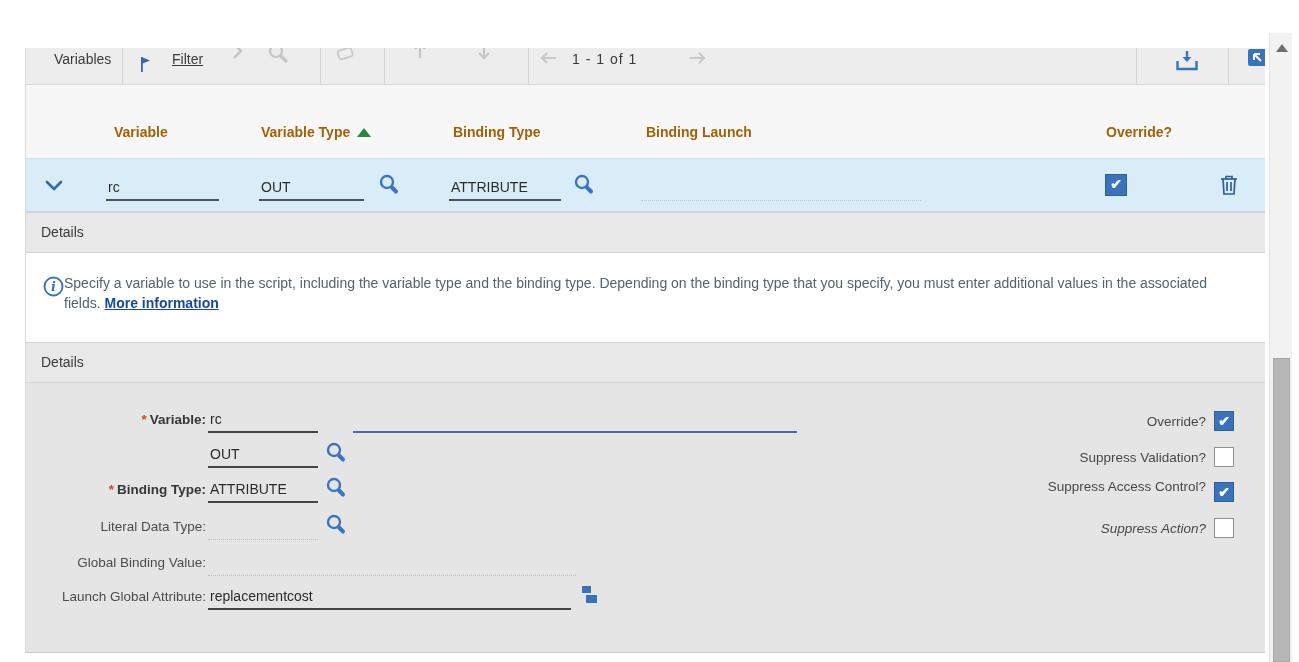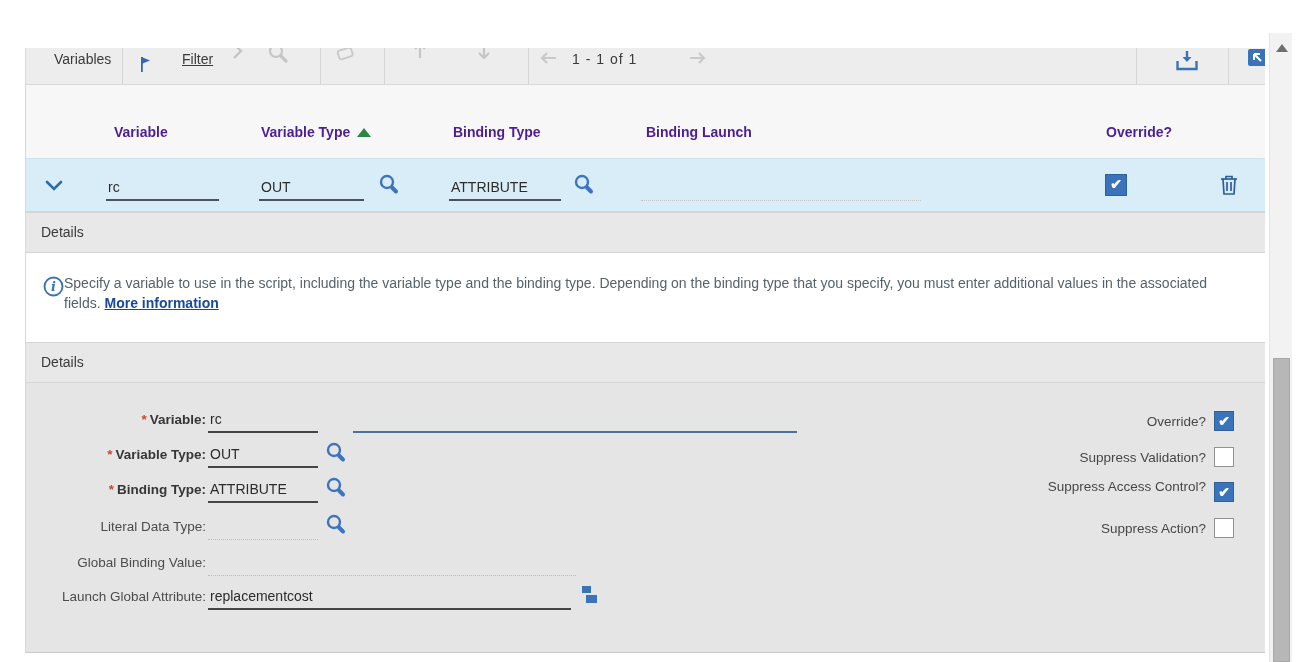--- a/index.html
+++ b/index.html
@@ -18,21 +18,21 @@
     position:relative; height:37px; background:#ededed;
     border-bottom:1px solid #d8d8d8; overflow:hidden;
   }
   .tb-sep { position:absolute; top:0; bottom:0; width:1px; background:#d5d5d5; }
   .tb-text { position:absolute; top:3px; font-size:14px; color:#3a3a3a; white-space:nowrap; }
   .tb-link { text-decoration:underline; color:#3a3a3a; cursor:pointer; }
   .tb-icon { position:absolute; }
   
   .thead { position:relative; height:73px; background:#f7f7f7; }
   .hcell {
-    position:absolute; top:39px; font-size:14px; font-weight:bold; color:#4c1d95;
+    position:absolute; top:39px; font-size:14px; font-weight:bold; color:#a16207;
     white-space:nowrap; cursor:pointer; display:flex; align-items:center; gap:4px;
   }
   .sort-asc {
     display:inline-block; width:0; height:0; margin-left:3px;
     border-left:7px solid transparent; border-right:7px solid transparent;
     border-bottom:9px solid #2e8540;
   }
   
   .trow {
     position:relative; height:54px; background:#d9edf8;
@@ -113,21 +113,21 @@
     <div class="toolbar">
       <span class="tb-text" style="left:28px;">Variables</span>
       <div class="tb-sep" style="left:96px;"></div>
 
       <span class="tb-icon" style="left:113px; top:8px;">
         <svg width="13" height="17" viewBox="0 0 13 17">
           <path d="M2.5 1 L11 4.5 L2.5 8 Z" fill="#3468b0"></path>
           <rect x="2" y="1" width="1.8" height="15" fill="#3468b0"></rect>
         </svg>
       </span>
-      <span class="tb-text tb-link" style="left:156px;">Filter</span>
+      <span class="tb-text tb-link" style="left:146px;">Filter</span>
       <span class="tb-icon" style="left:206px; top:-6px;">
         <svg width="12" height="18" viewBox="0 0 12 18">
           <path d="M2 2 L9 9 L2 16" stroke="#c2c2c2" stroke-width="2.2" fill="none"></path>
         </svg>
       </span>
       <span class="tb-icon" style="left:240px; top:-7px;">
         <svg width="24" height="24" viewBox="0 0 24 24">
           <circle cx="10" cy="10" r="6" fill="none" stroke="#c6c6c6" stroke-width="2.2"></circle>
           <path d="M15 15 L20 20" stroke="#c6c6c6" stroke-width="3.2" stroke-linecap="round"></path>
         </svg>
@@ -256,23 +256,20 @@
     </div>
 
     <div class="form">
 
       <div class="flabel bold" style="top:24px;">
         <span class="req">*</span><span>Variable:</span>
       </div>
       <span class="ffield" style="top:24px;">rc</span>
       <span class="desc-line" style="top:24px;"></span>
 
-      <div class="flabel bold" style="top:59px;">
-        <span class="req">*</span><span>Variable Type:</span>
-      </div>
       <span class="ffield" style="top:59px;">OUT</span>
       <span class="lookup" style="top:58px;">
         <svg width="24" height="24" viewBox="0 0 24 24">
           <circle cx="10" cy="9" r="6" fill="none" stroke="#3c74c0" stroke-width="2.4"></circle>
           <path d="M15 14.5 L19 18.5" stroke="#3c74c0" stroke-width="4" stroke-linecap="round"></path>
         </svg>
       </span>
 
       <div class="flabel bold" style="top:94px;">
         <span class="req">*</span><span>Binding Type:</span>
@@ -314,21 +311,21 @@
 
       <div class="cblabel" style="top:29px;">Override?</div>
       <span class="cb" style="left:1188px; top:28px;" data-checked="true"></span>
 
       <div class="cblabel" style="top:65px;">Suppress Validation?</div>
       <span class="cb" style="left:1188px; top:64px;" data-checked="false"></span>
 
       <div class="cblabel" style="top:94px;">Suppress Access Control?</div>
       <span class="cb" style="left:1188px; top:99px;" data-checked="true"></span>
 
-      <div class="cblabel" style="top:136px;">Suppress Action?</div>
+      <div class="cblabel" style="top:136px;font-style:italic;">Suppress Action?</div>
       <span class="cb" style="left:1188px; top:135px;" data-checked="false"></span>
     </div>
   </div>
 
   <div class="scrollbar">
     <span class="sb-up"></span>
     <div class="sb-thumb"></div>
   </div>
 </div>
 

